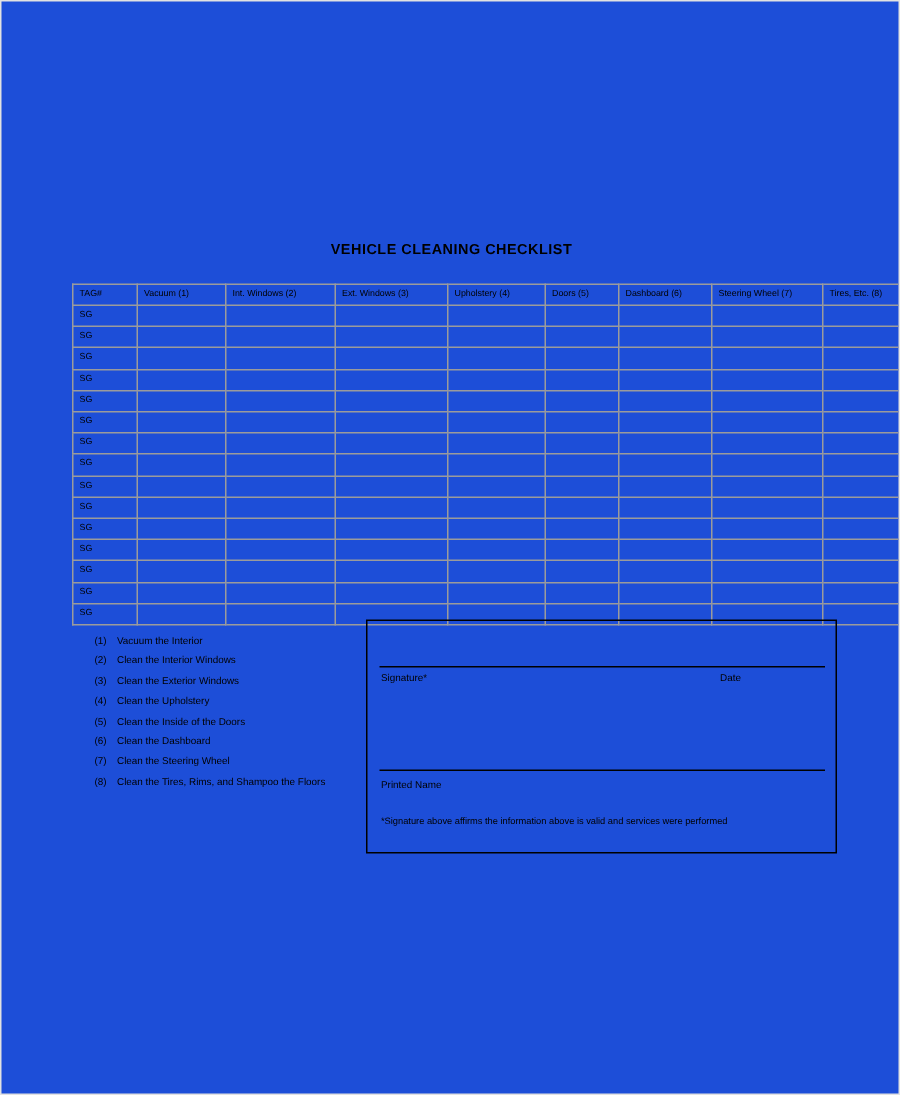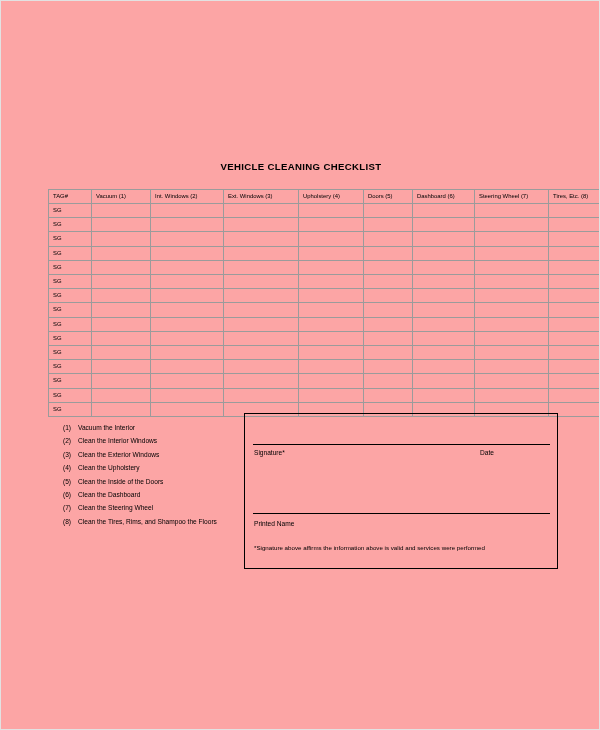--- a/index.html
+++ b/index.html
@@ -10,21 +10,21 @@
   }
   body {
     font-family: "Liberation Sans", sans-serif;
     color: #000000;
   }
 
   .page {
     position: relative;
     width: 600px;
     height: 730px;
-    background: #fca5a5;
+    background: #1d4ed8;
     border: 1px solid #e2e2e2;
     box-sizing: border-box;
     overflow: hidden;
   }
 
   
   .doc-title {
     position: absolute;
     left: 0;
     top: 160px;

